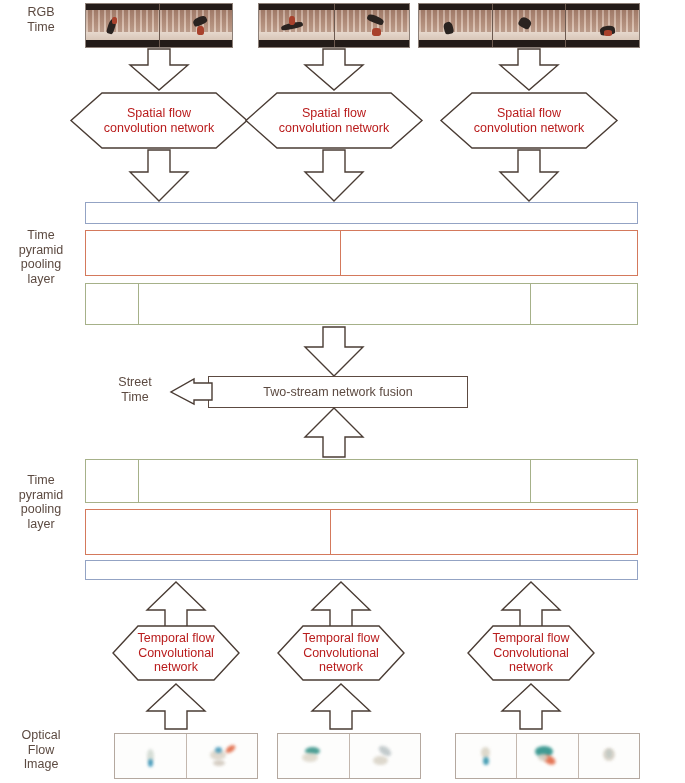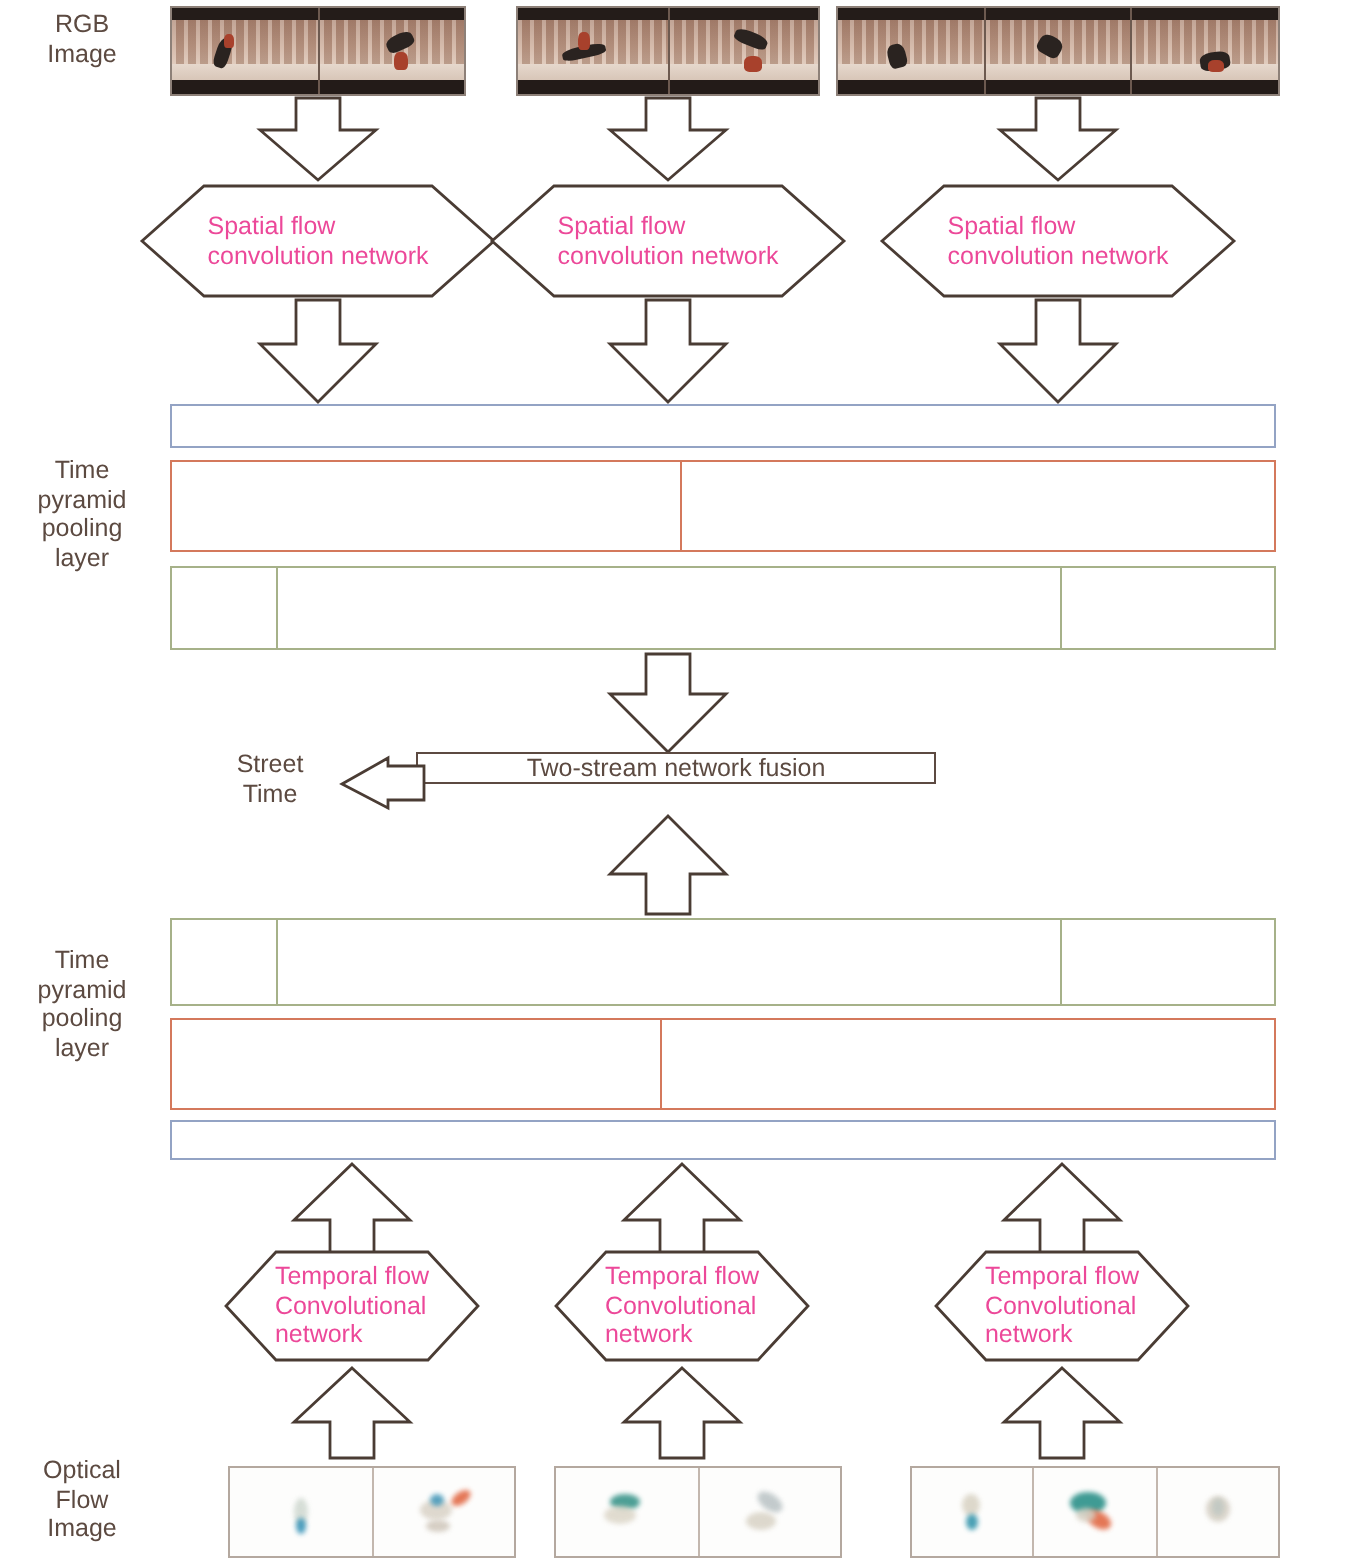--- a/index.html
+++ b/index.html
@@ -104,42 +104,42 @@
   .bar.salmon{border:1.6px solid #d4795c;}
   .bar.salmon .seg{border-right:1.6px solid #d4795c;}
   .bar.green{border:1.6px solid #a6b189;}
   .bar.green .seg{border-right:1.6px solid #a6b189;}
   .bar .seg:last-child{border-right:none;}
   .hexwrap{position:absolute;}
   .hexwrap svg{position:absolute;left:0;top:0;overflow:visible;}
   .hexwrap .hextext{
     position:absolute;left:0;top:0;width:100%;height:100%;
     display:flex;align-items:center;justify-content:center;
-    font-size:12.5px;line-height:14.5px;
-    color:#ec4899;white-space:pre-line;
+    text-align:center;font-size:12.5px;line-height:14.5px;
+    color:#b91c1c;white-space:pre-line;
   }
   
   .fusion{
     position:absolute;
     box-sizing:border-box;
     border:1.6px solid #5c4a41;
     background:#ffffff;
     display:flex;align-items:center;justify-content:center;
     font-size:12.5px;color:#5c4a41;
   }
   .arrowsvg{position:absolute;overflow:visible;}
   .arrowsvg path{fill:#ffffff;stroke:#4a3c34;stroke-width:1.4;stroke-linejoin:miter;}
 </style>
 </head>
 <body>
 
 <div id="canvas">
 
   <div class="lbl" style="left:6px;top:5px;width:70px;">RGB
-Image</div>
+Time</div>
 
   <div class="lbl" style="left:6px;top:228px;width:70px;">Time
 pyramid
 pooling
 layer</div>
 
   <div class="lbl" style="left:6px;top:473px;width:70px;">Time
 pyramid
 pooling
 layer</div>
@@ -270,21 +270,21 @@
   <div class="bar green" style="left:85px;top:283px;width:553px;height:42px;">
     <div class="seg" style="width:9.55%;"></div>
     <div class="seg" style="width:71.25%;"></div>
     <div class="seg" style="width:19.2%;"></div>
   </div>
 
   <svg class="arrowsvg" style="left:303px;top:327px;width:62px;height:50px;">
     <path d="M20 0 H42 V20 H60 L31 49 L2 20 H20 Z"></path>
   </svg>
 
-  <div class="fusion" style="left:208px;top:376px;width:260px;height:16px;">
+  <div class="fusion" style="left:208px;top:376px;width:260px;height:32px;">
     <span>Two-stream network fusion</span>
   </div>
 
   <svg class="arrowsvg" style="left:170px;top:379px;width:42px;height:26px;">
     <path d="M42 4 H24 V0 L1 13 L24 25 V21 H42 Z"></path>
   </svg>
 
   <svg class="arrowsvg" style="left:303px;top:408px;width:62px;height:50px;">
     <path d="M31 0 L60 29 H42 V49 H20 V29 H2 Z"></path>
   </svg>

